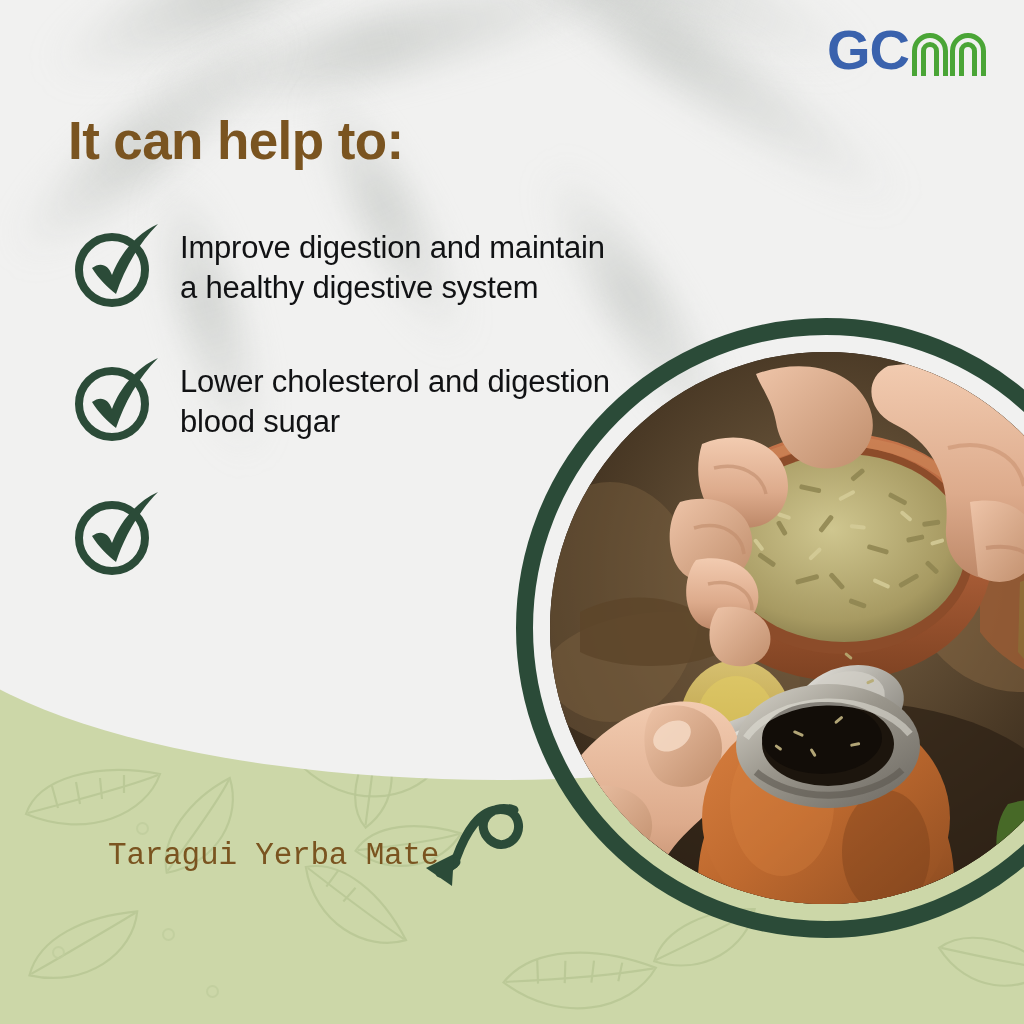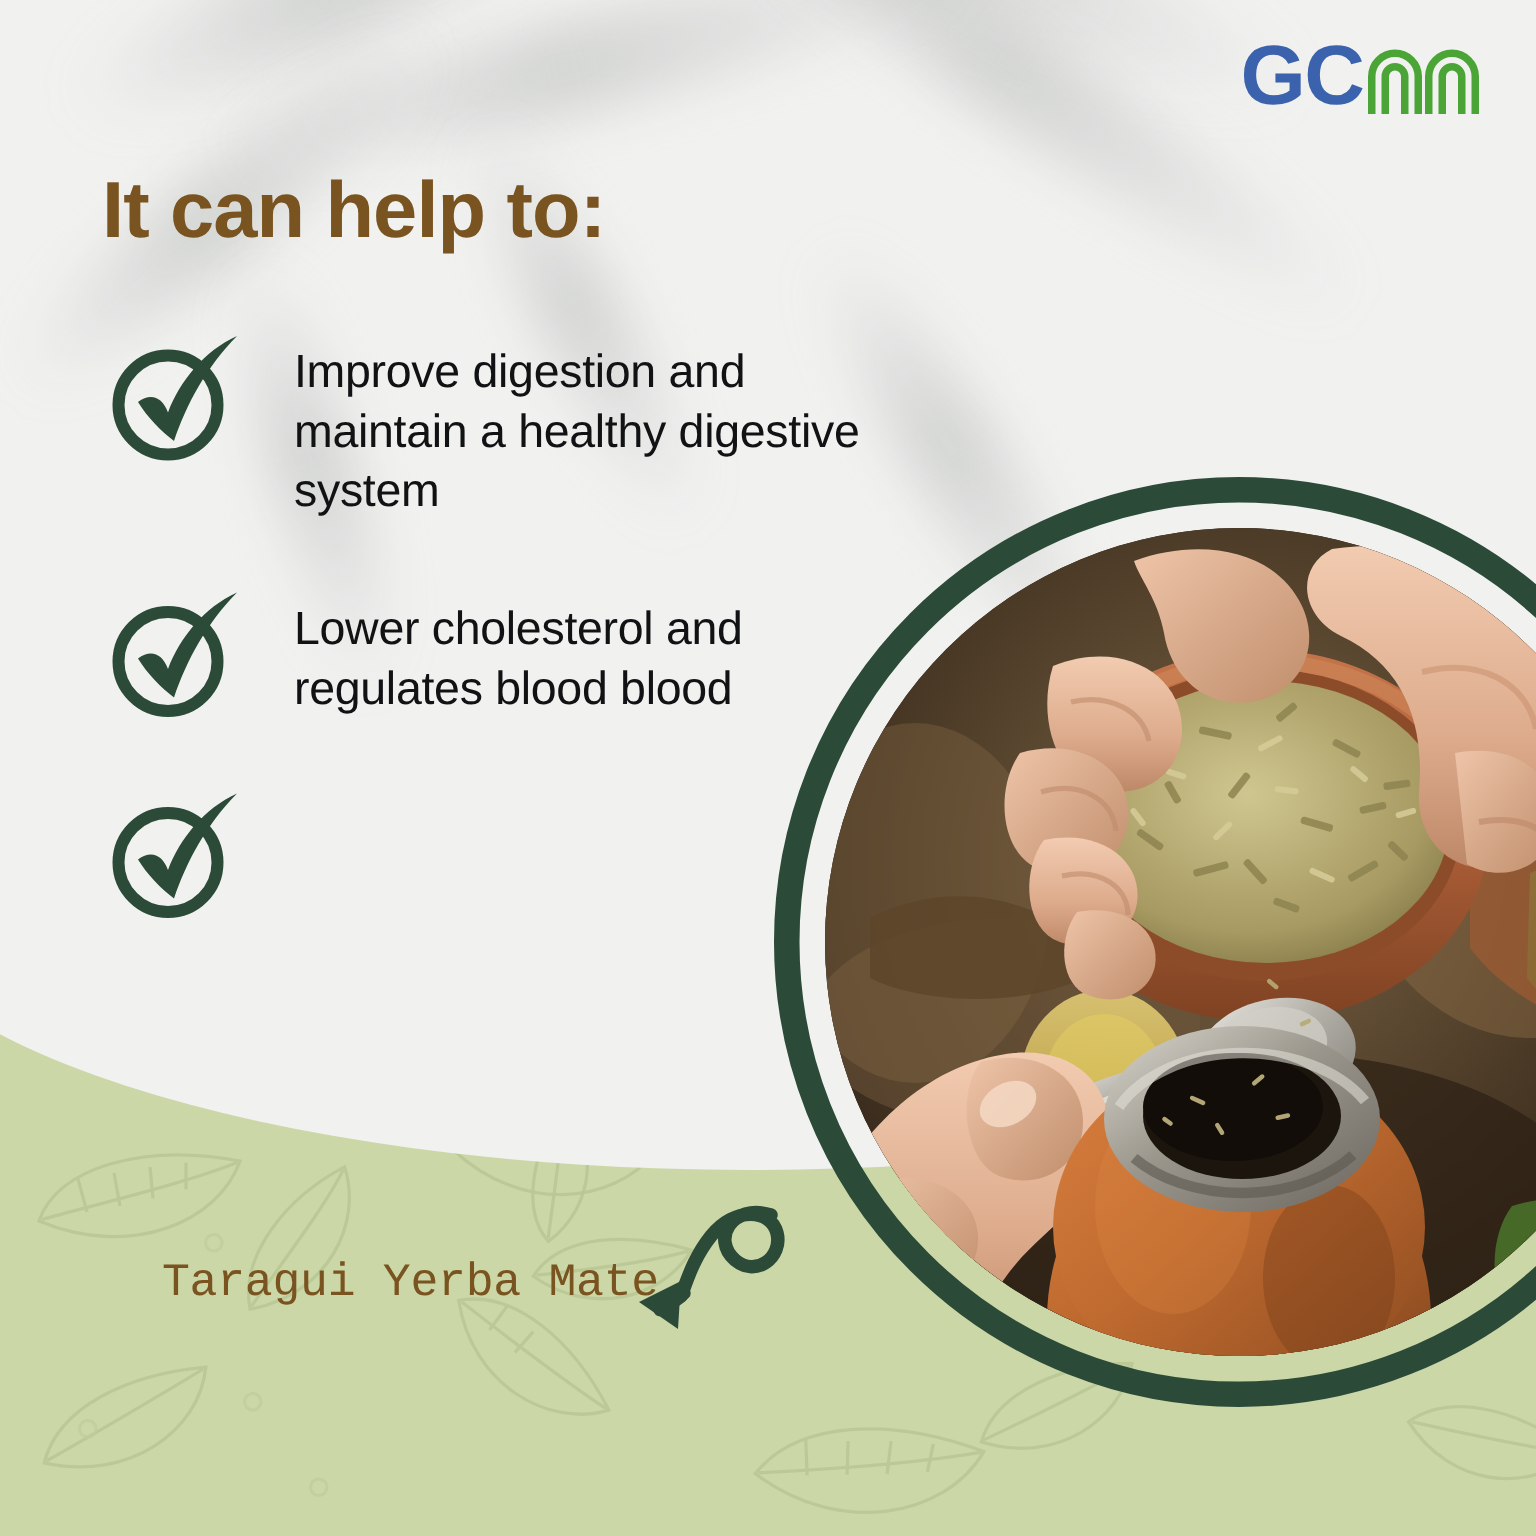--- a/index.html
+++ b/index.html
@@ -62,21 +62,21 @@
     letter-spacing:-0.6px;z-index:30;
     font-family:"Liberation Sans",sans-serif;
     margin-top:32px;
   }
 
   
   .benefits{
     position:absolute;left:70px;top:218px;width:540px;z-index:30;
   }
   .benefit{
-    display:flex;align-items:flex-start;margin-bottom:42px;gap:16px;
+    display:flex;align-items:flex-start;margin-bottom:42px;
   }
   .check-icon{flex:0 0 auto;width:96px;height:92px;margin-right:14px;}
   .benefit-text{
     font-size:31px;line-height:1.28;color:#111214;
     padding-top:10px;letter-spacing:-0.2px;
     font-family:"Liberation Sans",sans-serif;
   }
 
   
   .photo-wrap{
@@ -196,21 +196,21 @@
         <path d="M22 50 C30 44 38 46 42 57 C50 36 66 16 88 6 C68 26 54 52 46 76 C38 70 28 60 22 50 Z" fill="#2b4b38"></path>
       </svg>
       <div class="benefit-text">Improve digestion and maintain a healthy digestive system</div>
     </div>
 
     <div class="benefit">
       <svg class="check-icon" viewBox="0 0 96 92">
         <circle cx="42" cy="52" r="33" fill="none" stroke="#2b4b38" stroke-width="8"></circle>
         <path d="M22 50 C30 44 38 46 42 57 C50 36 66 16 88 6 C68 26 54 52 46 76 C38 70 28 60 22 50 Z" fill="#2b4b38"></path>
       </svg>
-      <div class="benefit-text">Lower cholesterol and regulates blood blood</div>
+      <div class="benefit-text">Lower cholesterol and digestion blood sugar</div>
     </div>
 
     <div class="benefit">
       <svg class="check-icon" viewBox="0 0 96 92">
         <circle cx="42" cy="52" r="33" fill="none" stroke="#2b4b38" stroke-width="8"></circle>
         <path d="M22 50 C30 44 38 46 42 57 C50 36 66 16 88 6 C68 26 54 52 46 76 C38 70 28 60 22 50 Z" fill="#2b4b38"></path>
       </svg>
     </div>
 
   </div>

